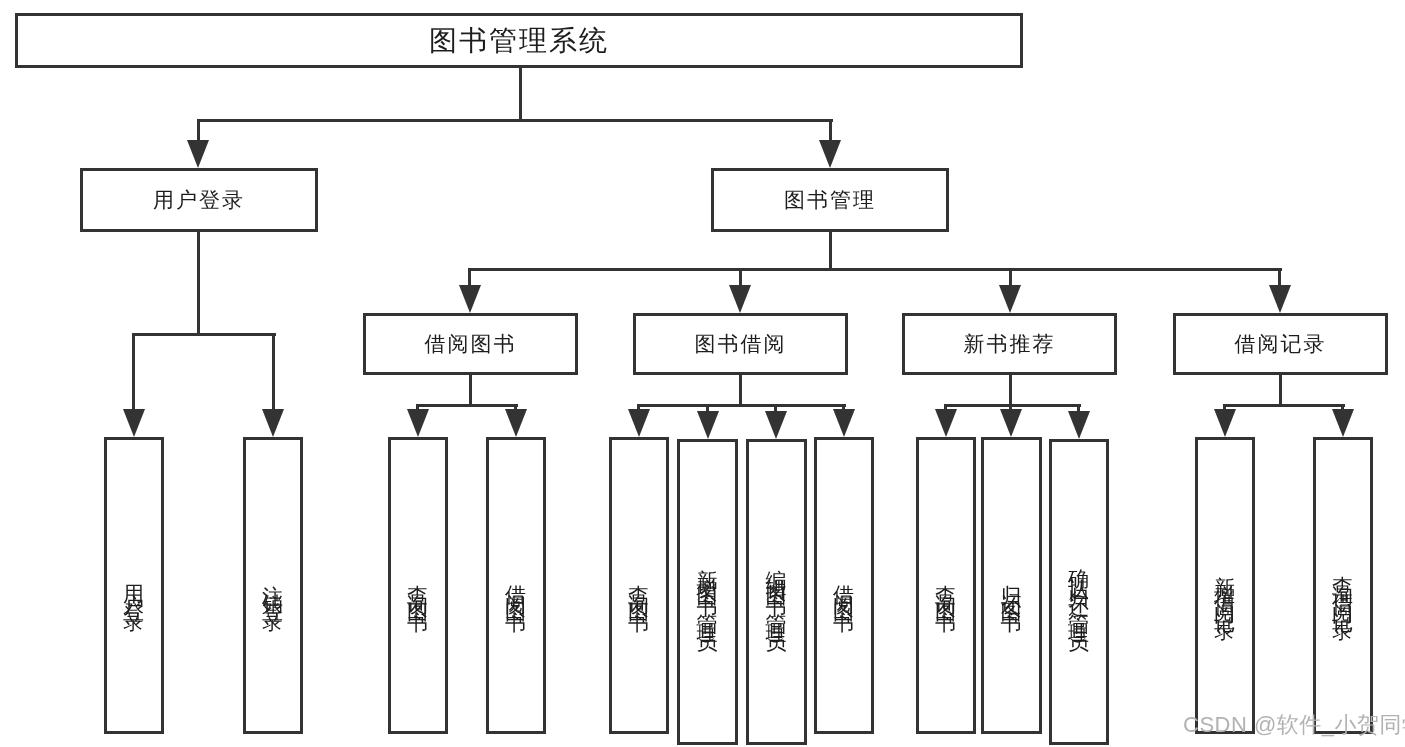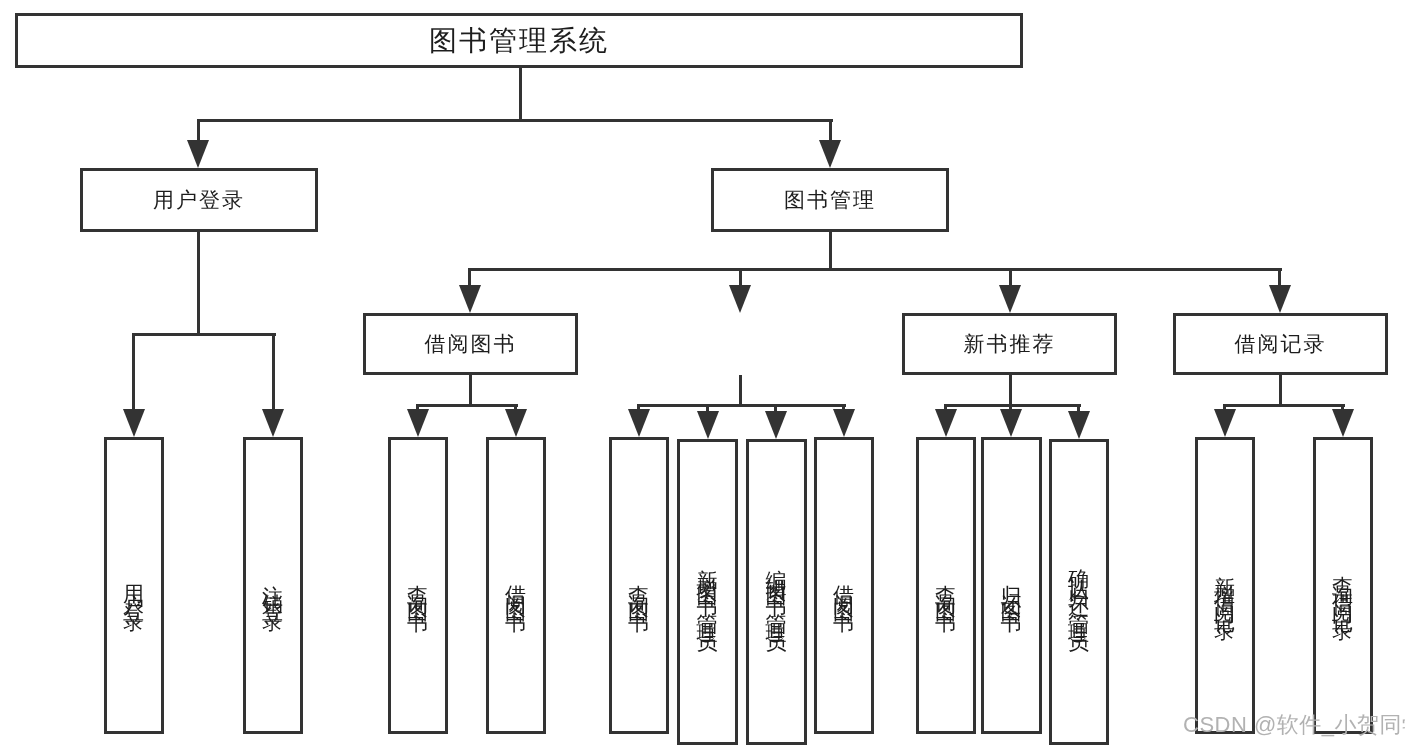--- a/index.html
+++ b/index.html
@@ -47,20 +47,23 @@
   <div class="box" style="left:80px;top:168px;width:238px;height:64px;">
     <span class="hlabel">用户登录</span>
   </div>
 
   <div class="box" style="left:711px;top:168px;width:238px;height:64px;">
     <span class="hlabel">图书管理</span>
   </div>
 
   <div class="box" style="left:363px;top:313px;width:215px;height:62px;">
     <span class="hlabel">借阅图书</span>
+  </div>
+  <div class="box" style="left:633px;top:313px;width:215px;height:62px;">
+    <span class="hlabel">图书借阅</span>
   </div>
   <div class="box" style="left:902px;top:313px;width:215px;height:62px;">
     <span class="hlabel">新书推荐</span>
   </div>
   <div class="box" style="left:1173px;top:313px;width:215px;height:62px;">
     <span class="hlabel">借阅记录</span>
   </div>
 
   <div class="box" style="left:104px;top:437px;width:60px;height:297px;">
     <span class="vtext">用户登录</span>

